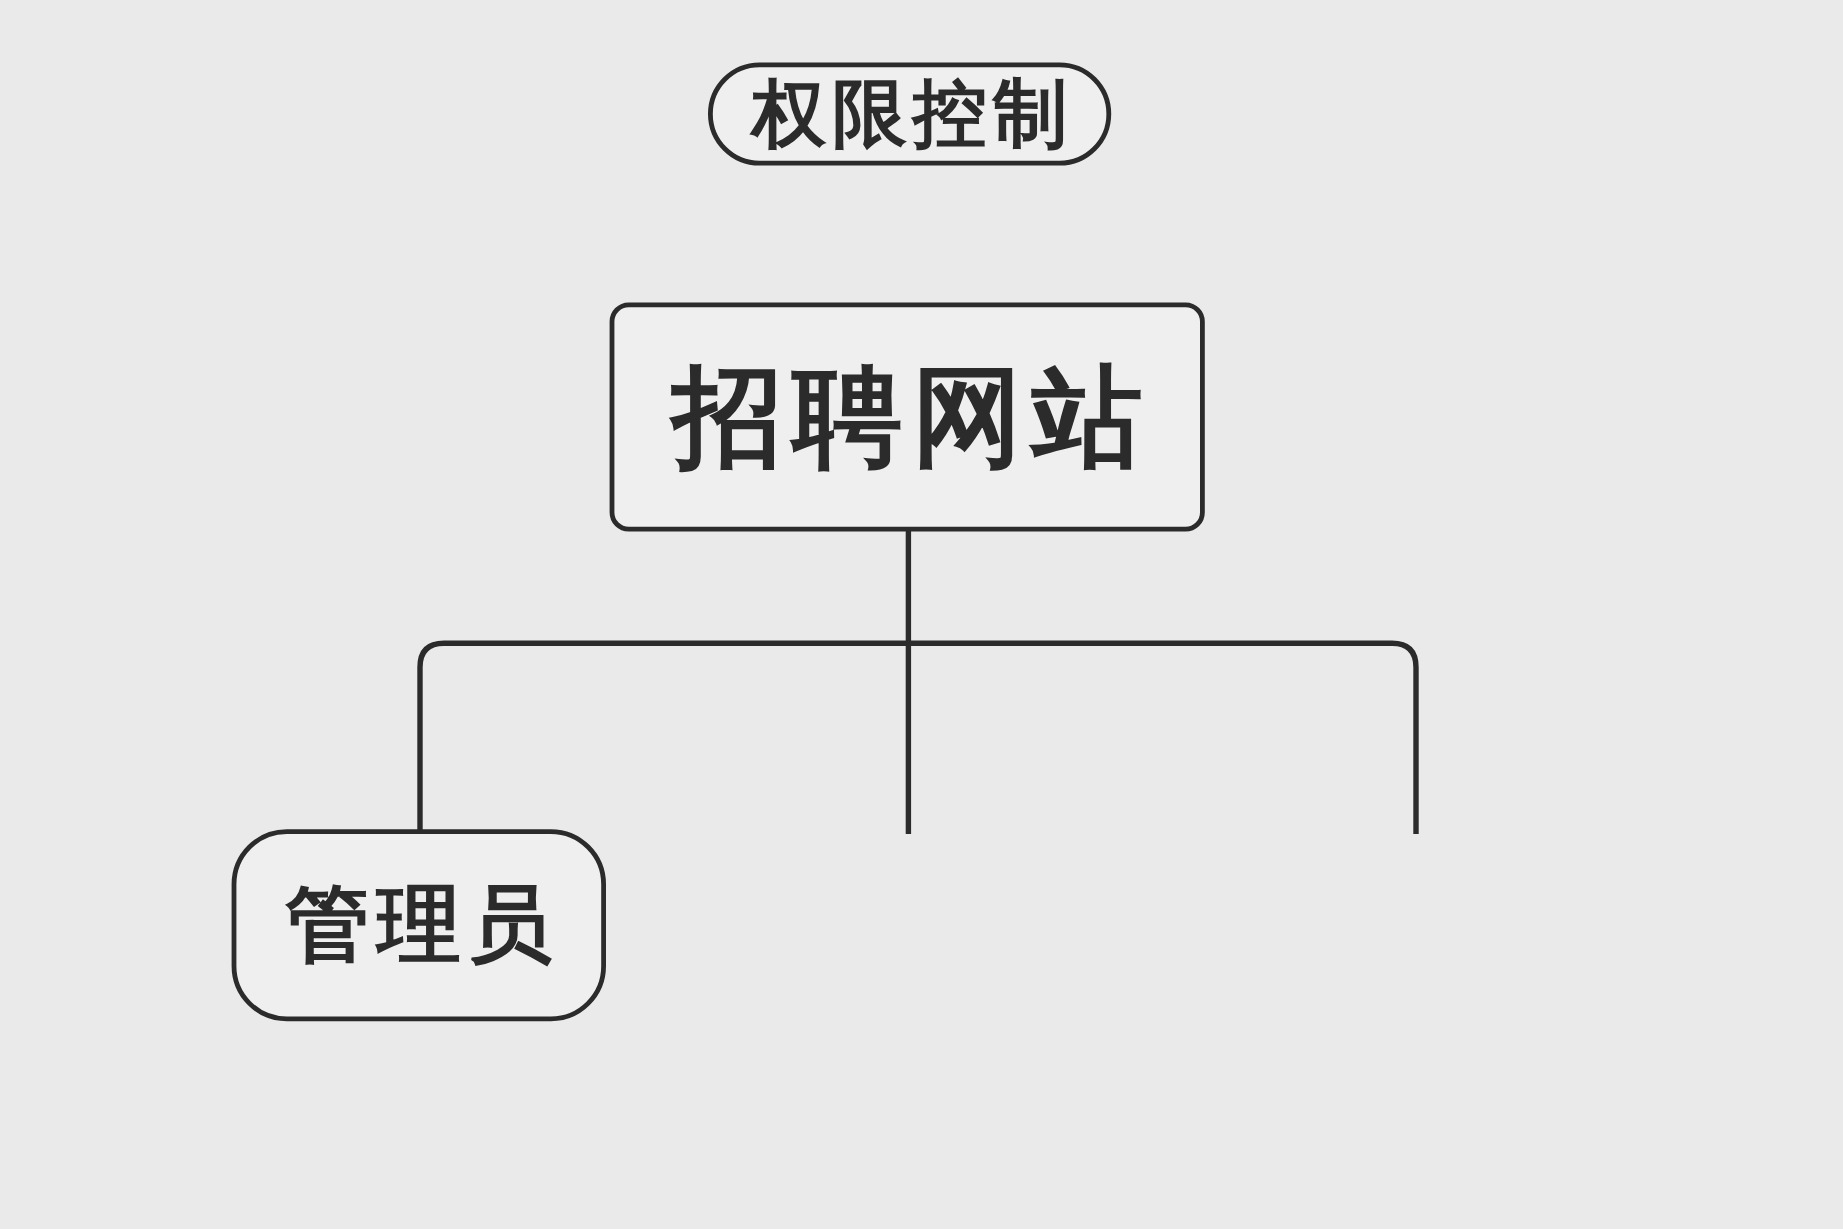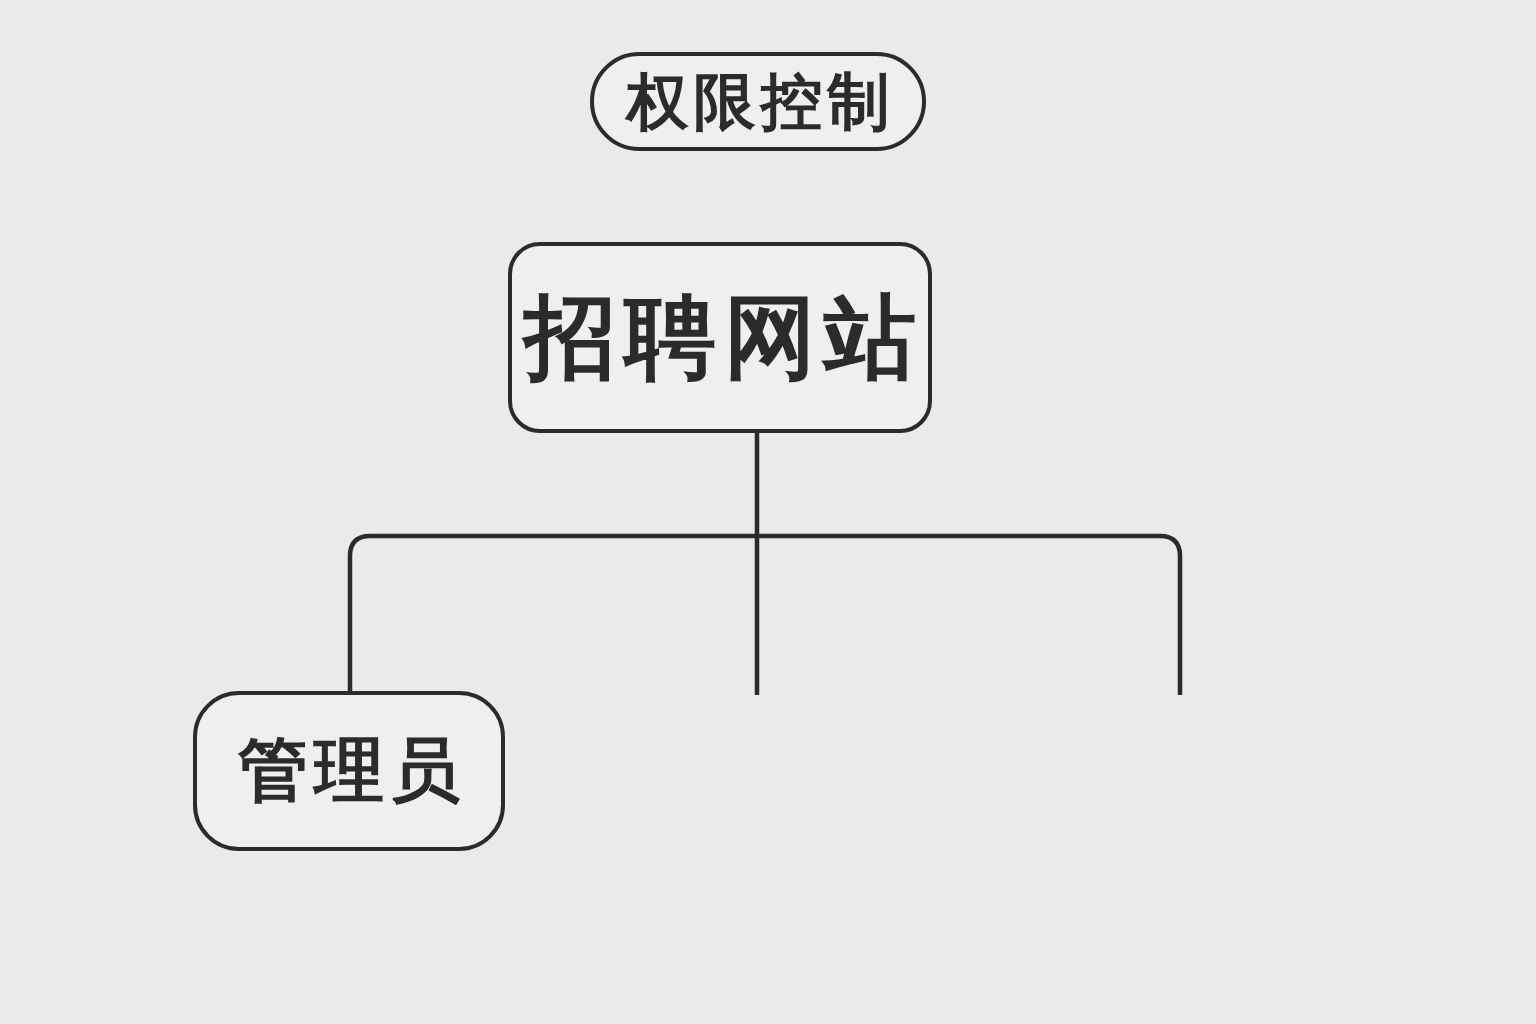--- a/index.html
+++ b/index.html
@@ -34,32 +34,32 @@
     justify-content: center;
     color: #2b2b2b;
     font-weight: 700;
     white-space: nowrap;
     text-align: center;
   }
   .node-title {
     left: 590px;
     top: 52px;
     width: 336px;
-    height: 99px;
+    height: 86px;
     border-radius: 50px;
     font-size: 62px;
     letter-spacing: 5px;
     text-indent: 5px;
   }
   .node-root {
     left: 508px;
-    top: 242px;
-    width: 424px;
+    top: 252px;
+    width: 496px;
     height: 191px;
-    border-radius: 32px;
+    border-radius: 16px;
     font-size: 92px;
     letter-spacing: 8px;
     text-indent: 8px;
   }
   .node-child {
     top: 691px;
     width: 312px;
     height: 160px;
     border-radius: 46px;
     font-size: 70px;

